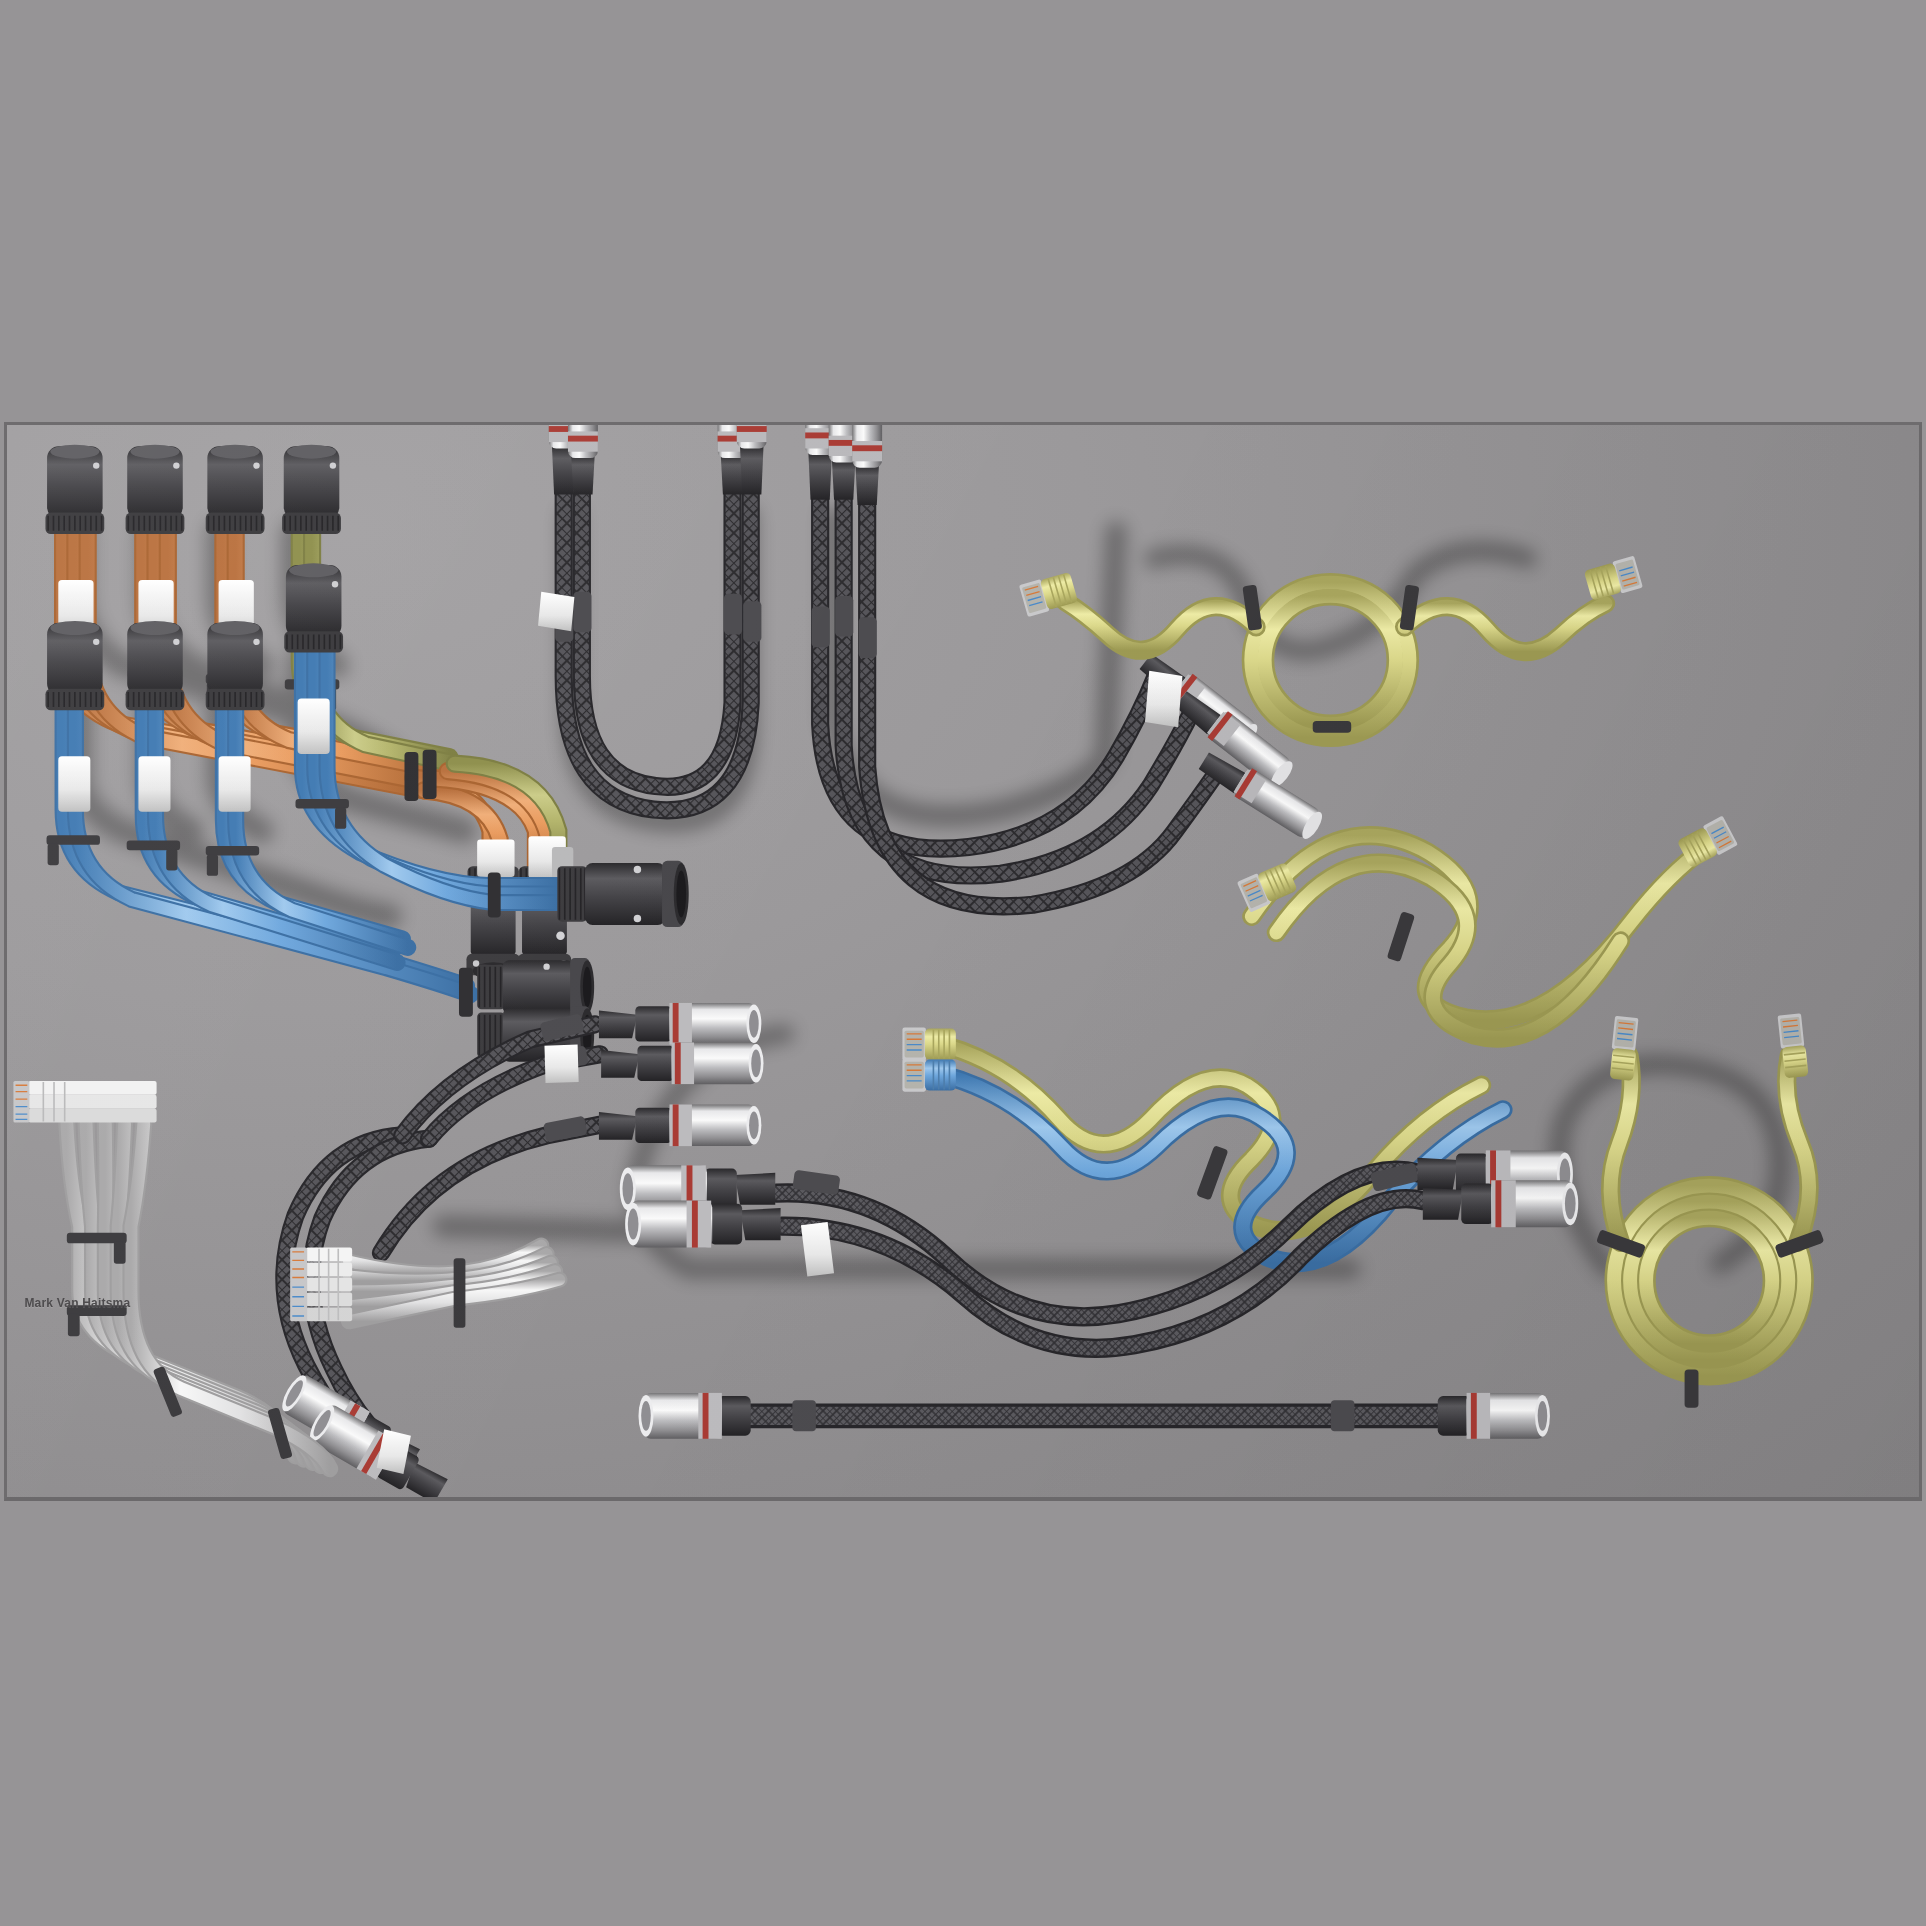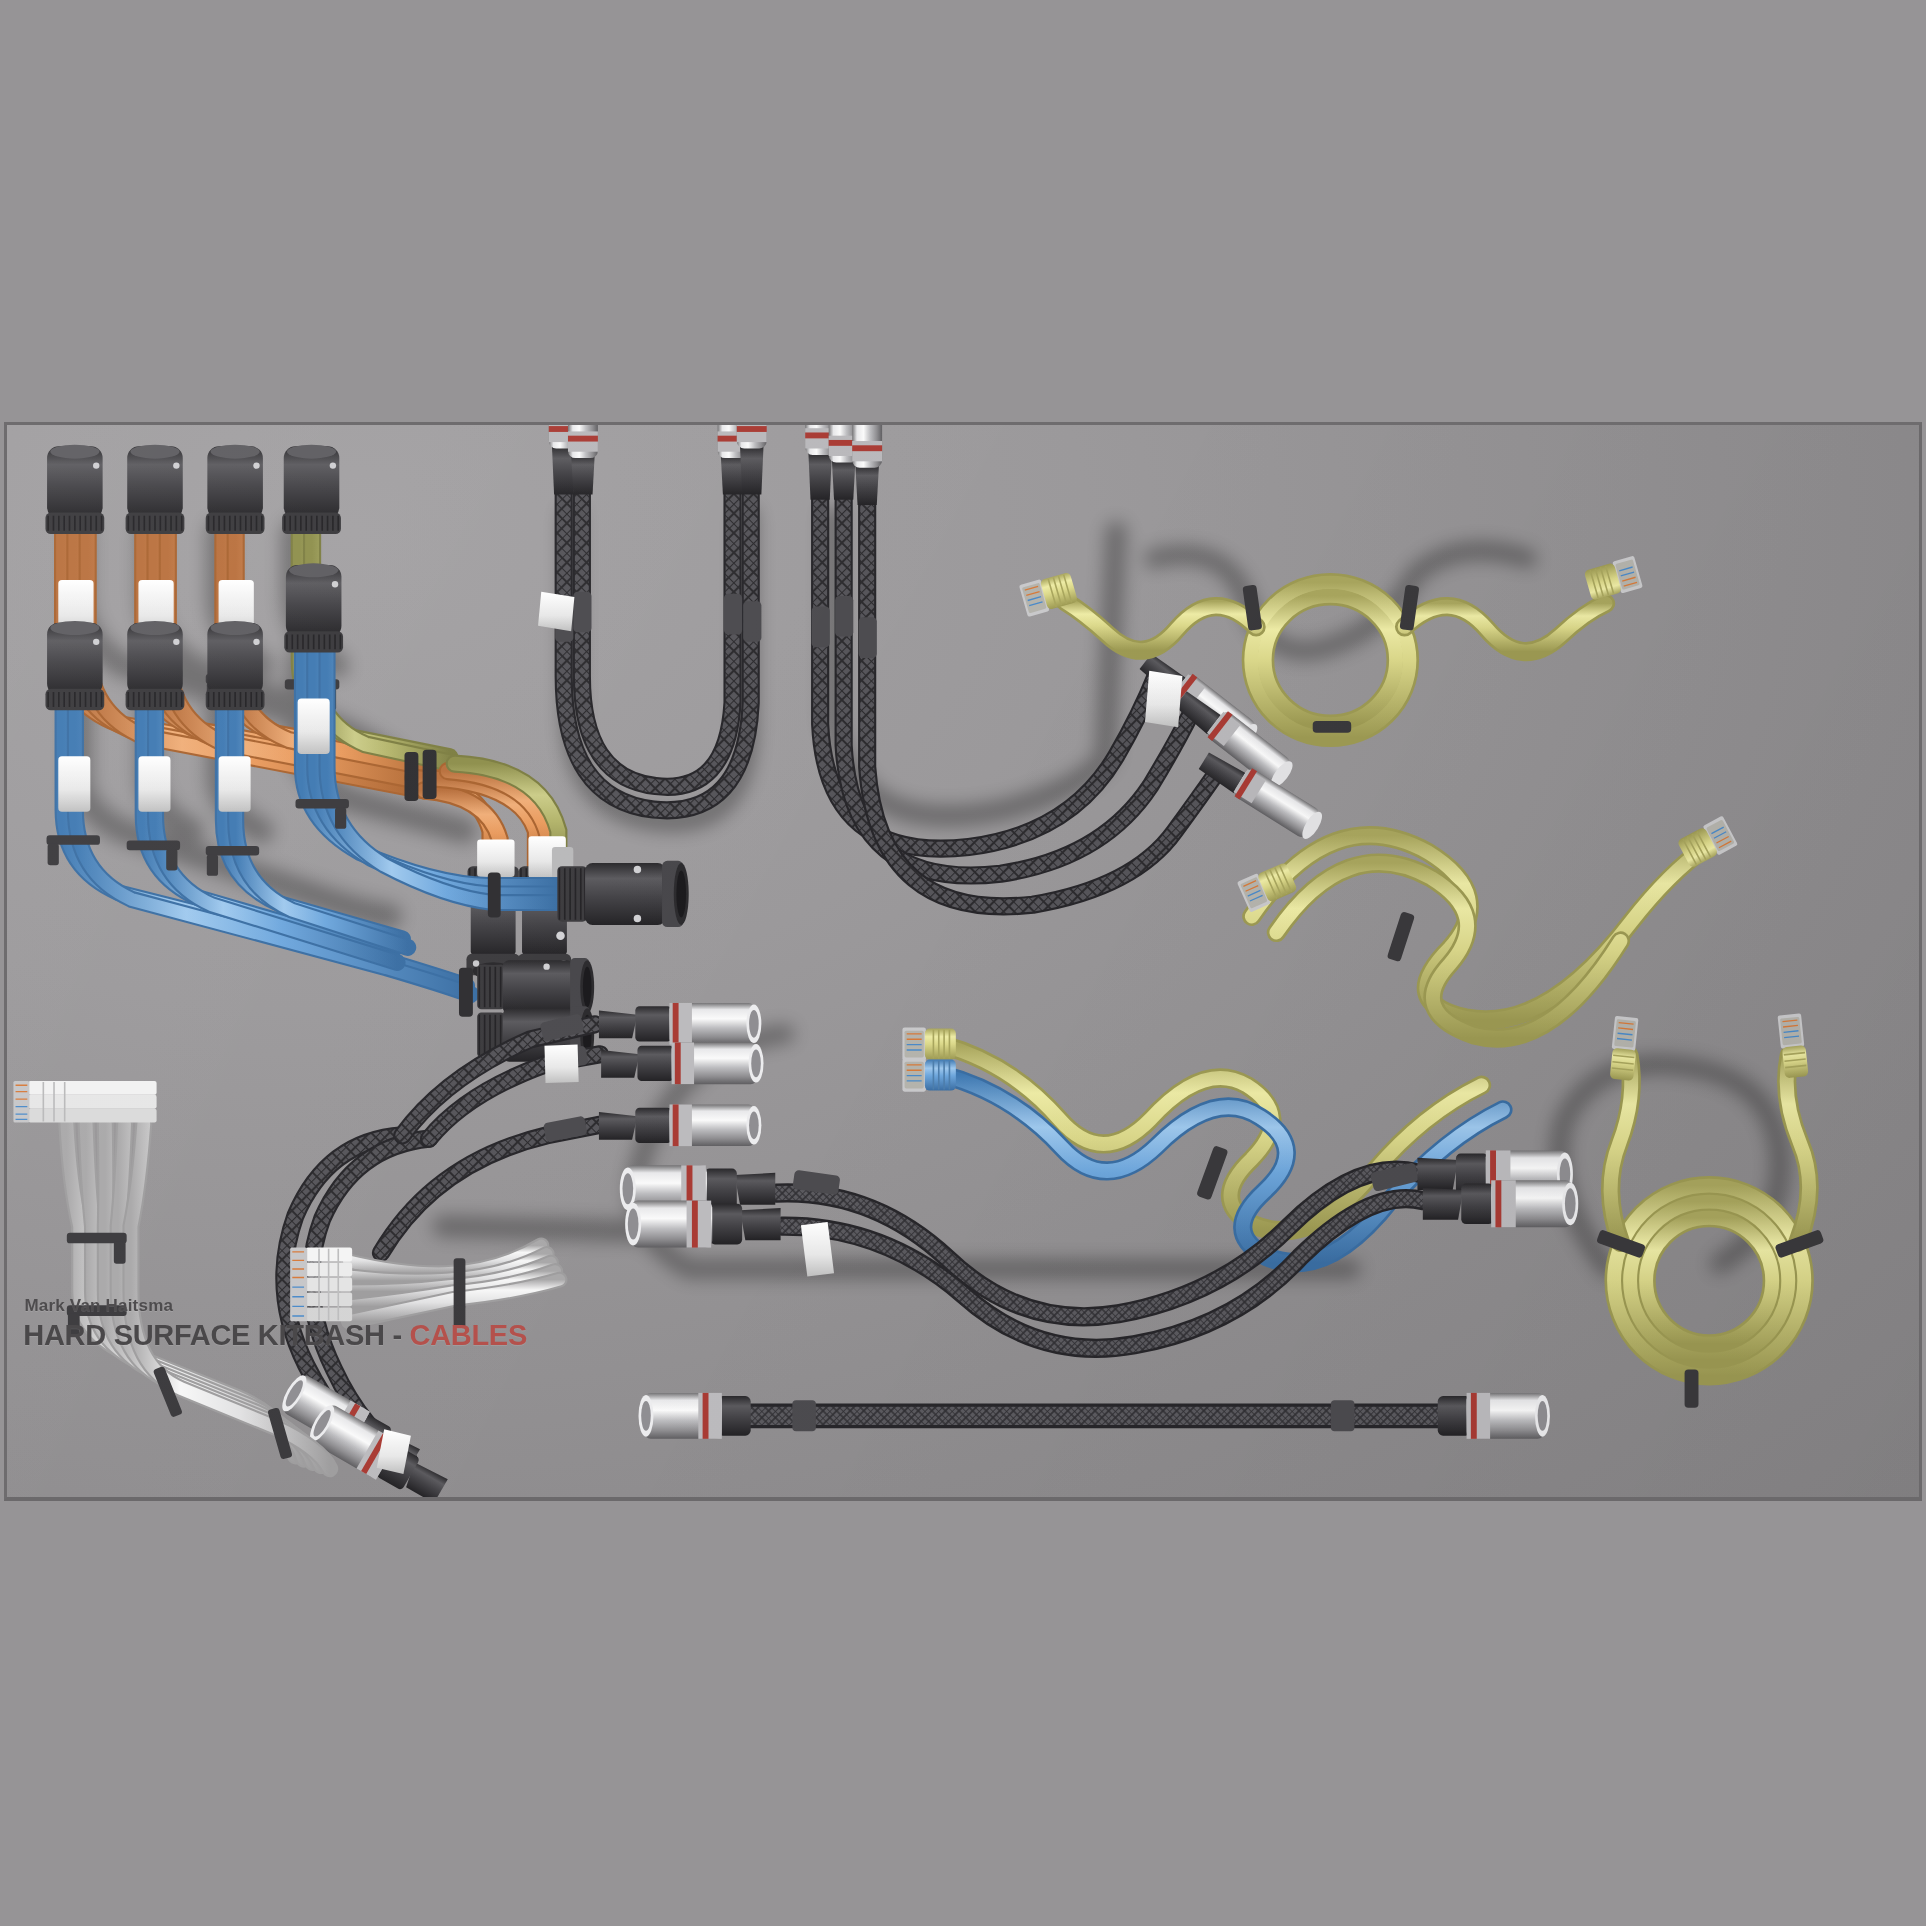--- a/index.html
+++ b/index.html
@@ -25,21 +25,21 @@
   .panel::after{
     content:"";position:absolute;inset:0;pointer-events:none;
     background:linear-gradient(118deg, rgba(255,255,255,.055) 0%, rgba(255,255,255,.02) 26%, rgba(0,0,0,0) 45%, rgba(0,0,0,.05) 100%);
   }
 
   .layer{position:absolute;left:0;top:0;width:1918px;height:1079px;}
 
   
   .caption{position:absolute;left:16px;top:871px;z-index:40;}
   .cap-author{
-    font-size:17px;font-weight:bold;color:#4e4c4e;letter-spacing:0.2px;
+    font-size:12px;font-weight:bold;color:#4e4c4e;letter-spacing:0.2px;
     text-shadow:0 0.5px 0 rgba(255,255,255,.12);margin:0 0 3.2px 1.1px;
   }
   .cap-title{
     font-size:29px;font-weight:bold;color:#4a484a;letter-spacing:-0.3px;white-space:nowrap;
     text-shadow:0 0.5px 0 rgba(255,255,255,.10);
   }
   .cap-title .accent{color:#b4514c;}
 </style>
 </head>
 <body>
@@ -1072,18 +1072,17 @@
           <rect x="2740" y="1812" width="11" height="86" fill="#a93b34"></rect>
           <ellipse cx="2874" cy="1855" rx="14" ry="39" fill="#ececee"></ellipse>
           <ellipse cx="2874" cy="1855" rx="9" ry="28" fill="#8f8e92"></ellipse>
         </g>
       </g>
 
     </svg>
 
     <div class="caption">
       <div class="cap-author">Mark Van Haitsma</div>
-      <div class="cap-title"><span>HARD SURFACE KITBASH - </span><span class="accent">CABLES</span></div>
     </div>
 
   </div>
 </div>
 
 
 </body></html>

